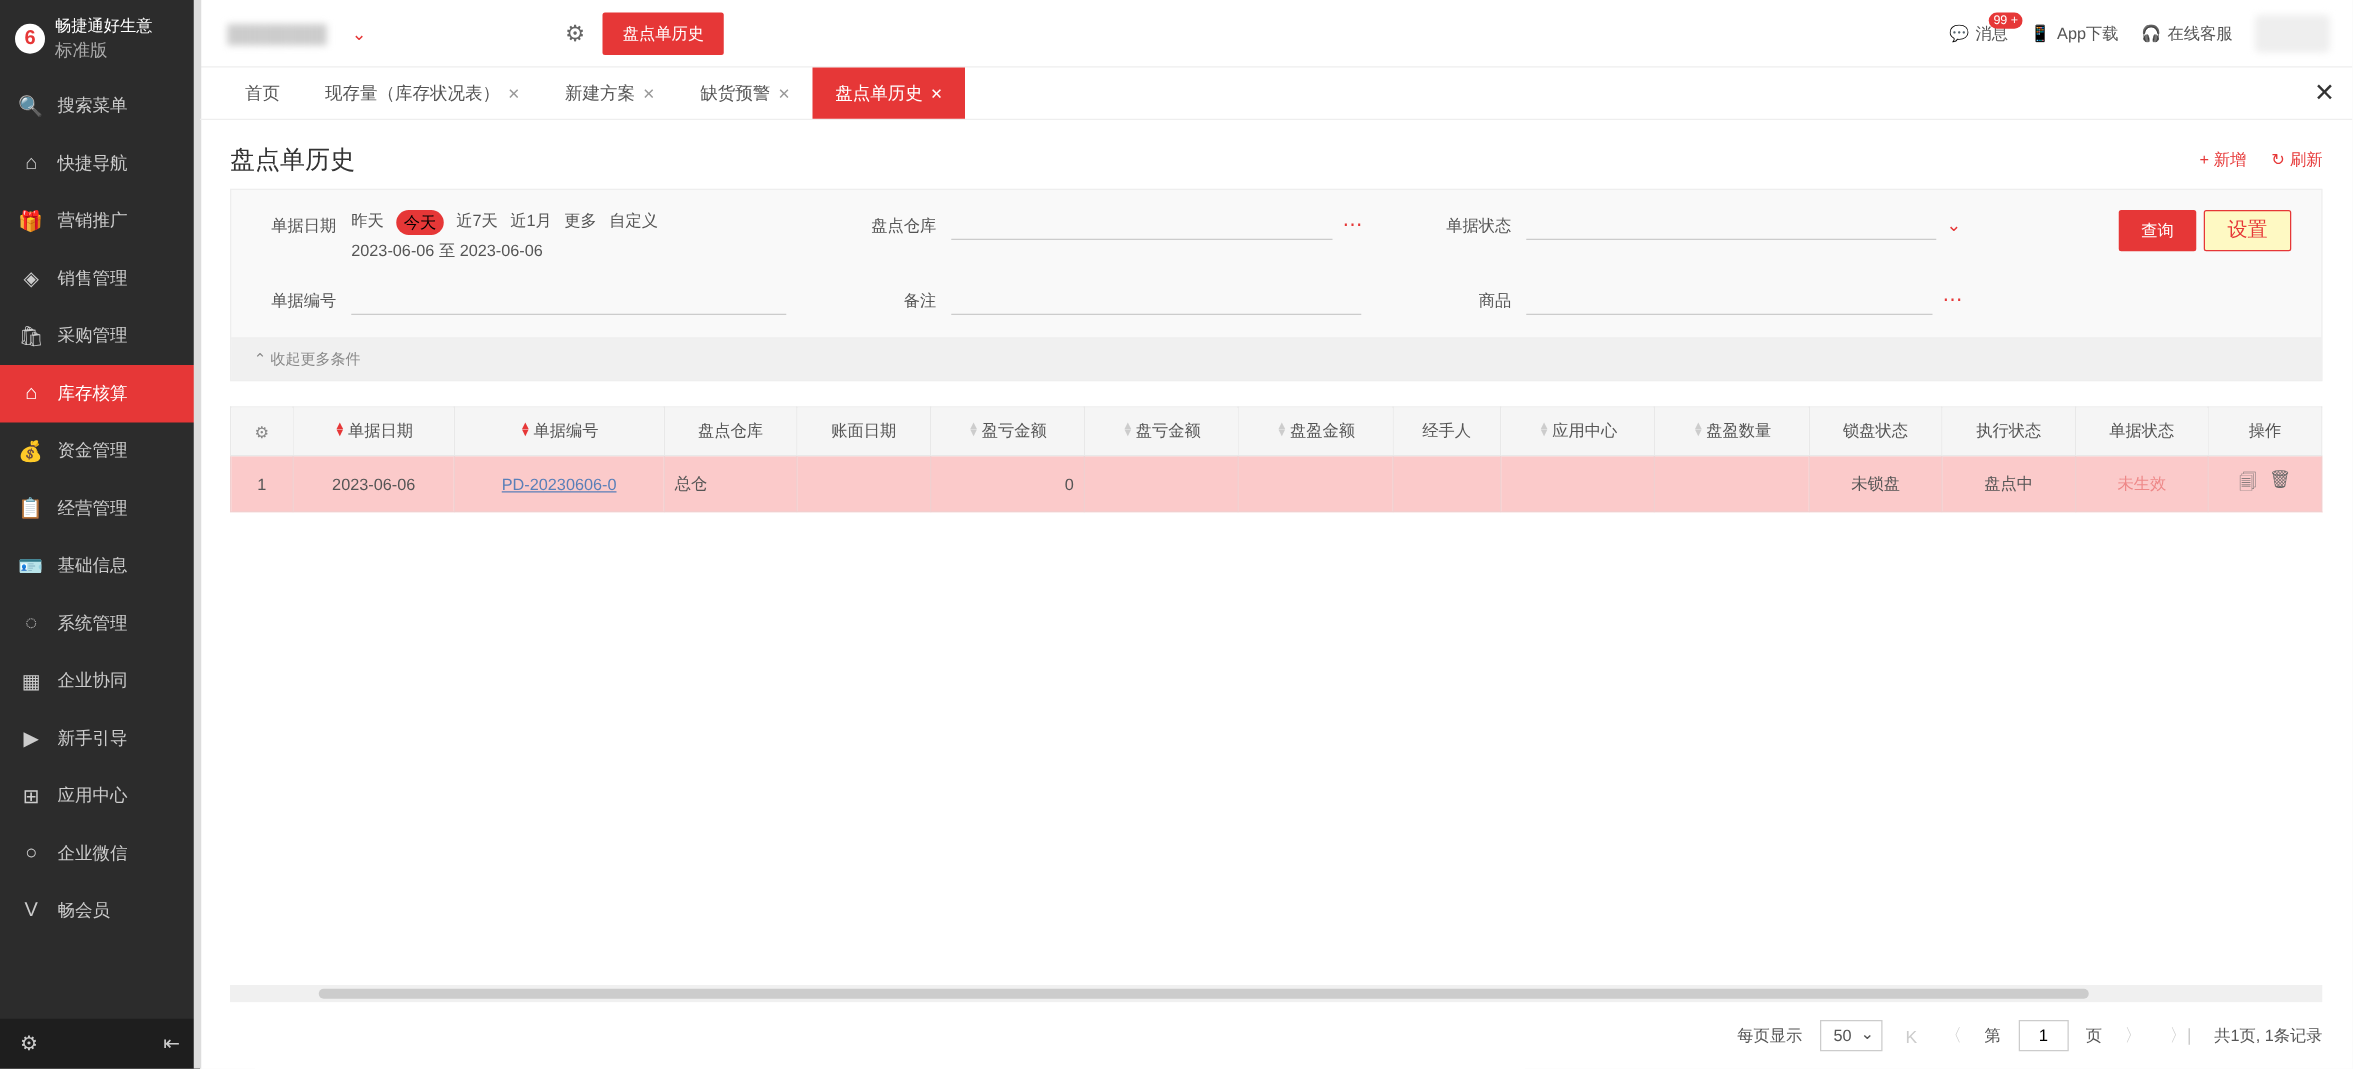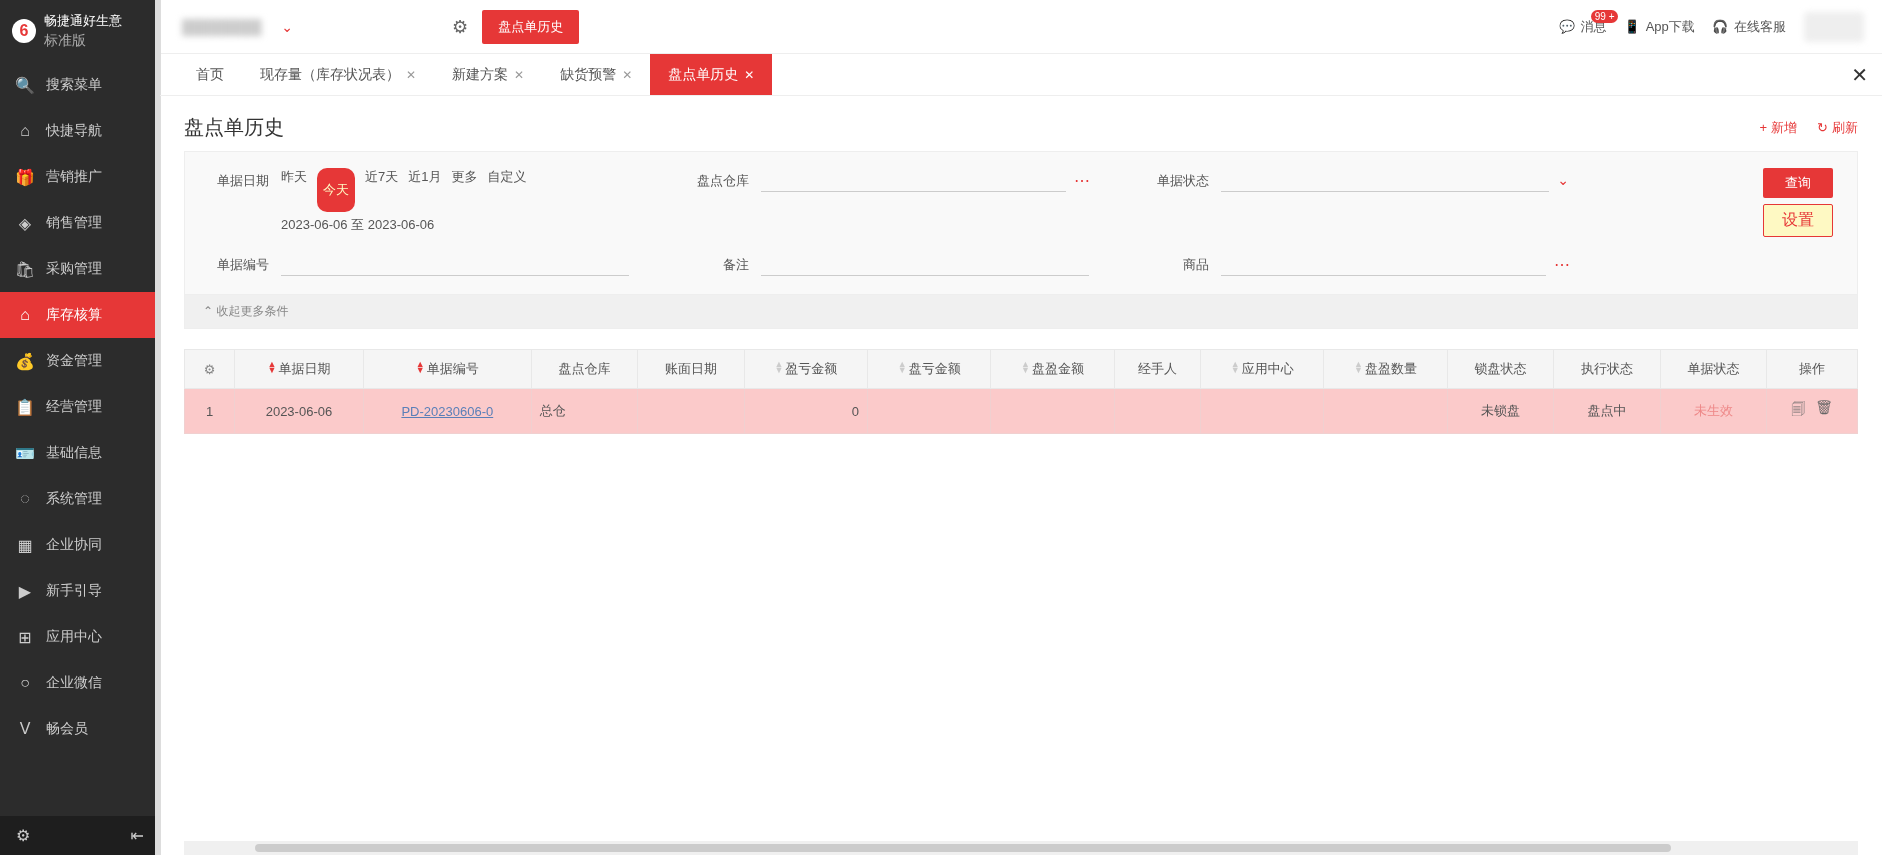--- a/index.html
+++ b/index.html
@@ -48,27 +48,27 @@
     .action-link { color: #e63737; font-size: 13px; cursor: pointer; display: flex; align-items: center; gap: 4px; }
     
     
     .filter-panel { margin: 0 24px; background: #f9f9f9; border: 1px solid #eee; padding: 16px 24px 0; position: relative; }
     .filter-row { display: flex; gap: 60px; margin-bottom: 18px; }
     .filter-group { display: flex; align-items: flex-start; gap: 12px; flex: 1; }
     .filter-label { font-size: 13px; color: #555; min-width: 60px; text-align: right; padding-top: 4px; }
     .filter-content { flex: 1; }
     .date-shortcuts { display: flex; gap: 10px; font-size: 13px; margin-bottom: 4px; }
     .date-shortcut { color: #555; cursor: pointer; }
-    .date-shortcut.active { background: #e63737; color: #fef9c3; padding: 13px 6px; border-radius: 10px; }
+    .date-shortcut.active { background: #e63737; color: #000000; padding: 1px 6px; border-radius: 10px; }
     .date-range { font-size: 13px; color: #555; }
     .filter-input { width: 100%; border: none; border-bottom: 1px solid #ccc; background: transparent; padding: 4px 0; font-size: 13px; outline: none; }
     .filter-input-wrap { position: relative; display: flex; align-items: center; }
     .filter-more-icon { color: #e63737; font-size: 16px; cursor: pointer; margin-left: 8px; letter-spacing: -1px; }
     .filter-chevron { color: #e63737; cursor: pointer; margin-left: 8px; font-size: 14px; }
-    .filter-buttons { position: absolute; right: 24px; top: 16px; display: flex; flex-direction: column; gap: 6px; }
+    .filter-buttons { position: absolute; right: 24px; top: 16px; display: flex; gap: 6px; }
     .btn-query { background: #e63737; color: #fff; border: none; padding: 6px 18px; font-size: 13px; border-radius: 2px; cursor: pointer; }
     .btn-setting { background: #fef9c3; color: #e63737; border: 1px solid #e63737; padding: 5px 18px; font-size: 16px; border-radius: 2px; cursor: pointer; }
     .collapse-bar { padding: 6px; font-size: 12px; color: #888; cursor: pointer; border-top: 1px solid #eee; margin: 0 -24px; background: #f0f0f0;}
     .collapse-bar-inner { display: inline-block; background: #f0f0f0; padding: 2px 12px; border-radius: 4px; }
     
     
     .table-container { margin: 20px 24px 0; flex: 1; display: flex; flex-direction: column; overflow: hidden; }
     .data-table { width: 100%; border-collapse: collapse; font-size: 13px; }
     .data-table th { background: #f5f5f5; padding: 10px 8px; text-align: center; font-weight: normal; color: #555; border: 1px solid #e8e8e8; position: relative; white-space: nowrap; }
     .data-table th .sort-icon { font-size: 9px; color: #ccc; margin-right: 2px; display: inline-block; line-height: 0.7; }
@@ -345,13 +345,25 @@
             </td>
           </tr>
         </tbody>
     </table>
     <div class="table-body-area"></div>
     <div class="h-scrollbar">
       <div class="h-scrollbar-thumb"></div>
     </div>
   </div>
 
+  <div class="pagination">
+    <span>每页显示</span>
+    <div class="page-size-select"><span>50</span></div>
+    <span class="page-btn">K</span>
+    <span class="page-btn">〈</span>
+    <span>第</span>
+    <input class="page-input" value="1" style="">
+    <span>页</span>
+    <span class="page-btn">〉</span>
+    <span class="page-btn">〉|</span>
+    <span>共1页, 1条记录</span>
+  </div>
 </div>
 
 </body></html>

